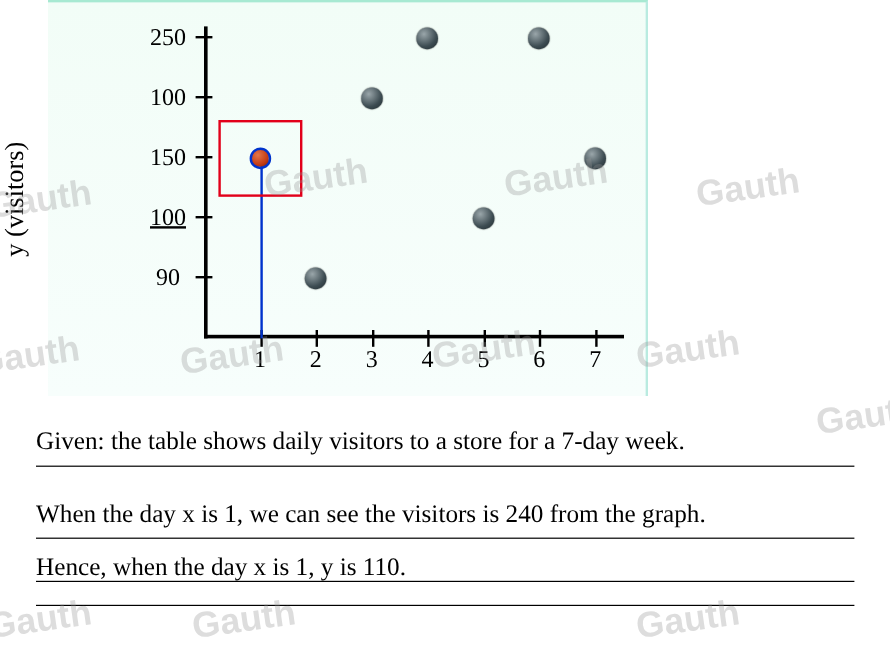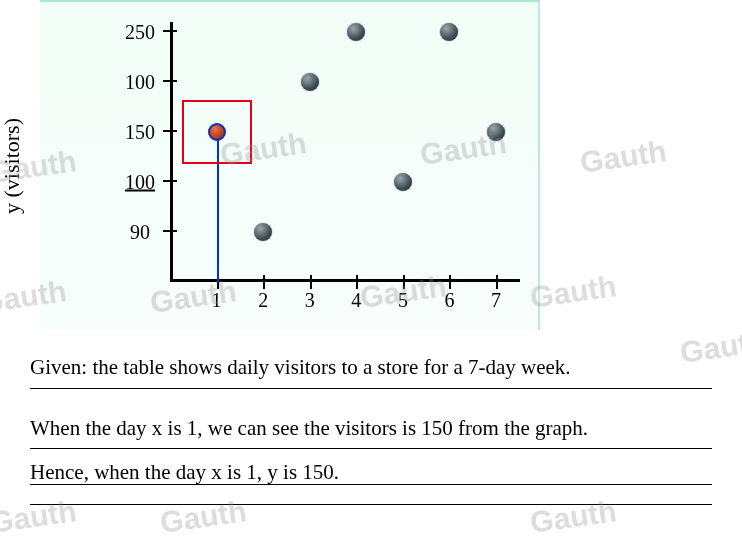--- a/index.html
+++ b/index.html
@@ -153,16 +153,16 @@
 <span class="wm" style="left:150px; top:280px;">Gauth</span>
 <span class="wm" style="left:360px; top:275px;">Gauth</span>
 <span class="wm" style="left:530px; top:275px;">Gauth</span>
 <span class="wm" style="left:680px; top:330px;">Gauth</span>
 <span class="wm" style="left:-10px; top:500px;">Gauth</span>
 <span class="wm" style="left:160px; top:500px;">Gauth</span>
 <span class="wm" style="left:530px; top:500px;">Gauth</span>
 
 <div class="text-block">
   <p class="ruled" style="margin-bottom:18px;">Given: the table shows daily visitors to a store for a 7-day week.</p>
-  <p class="ruled">When the day x is 1, we can see the visitors is 150 from the graph.</p>
-  <p class="ruled" style="height:34px;margin-top:2px;">Hence, when the day x is 1, y is 150.</p>
+  <p class="ruled">When the day x is 1, we can see the visitors is 240 from the graph.</p>
+  <p class="ruled" style="height:34px;margin-top:2px;">Hence, when the day x is 1, y is 110.</p>
   <p class="ruled" style="height:20px;"></p>
 </div>
 
 </body></html>

